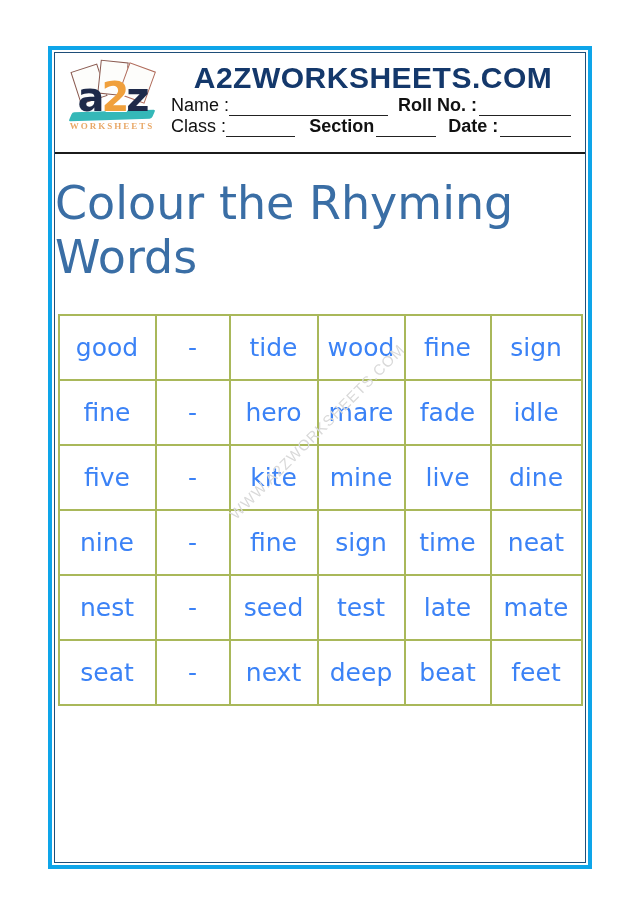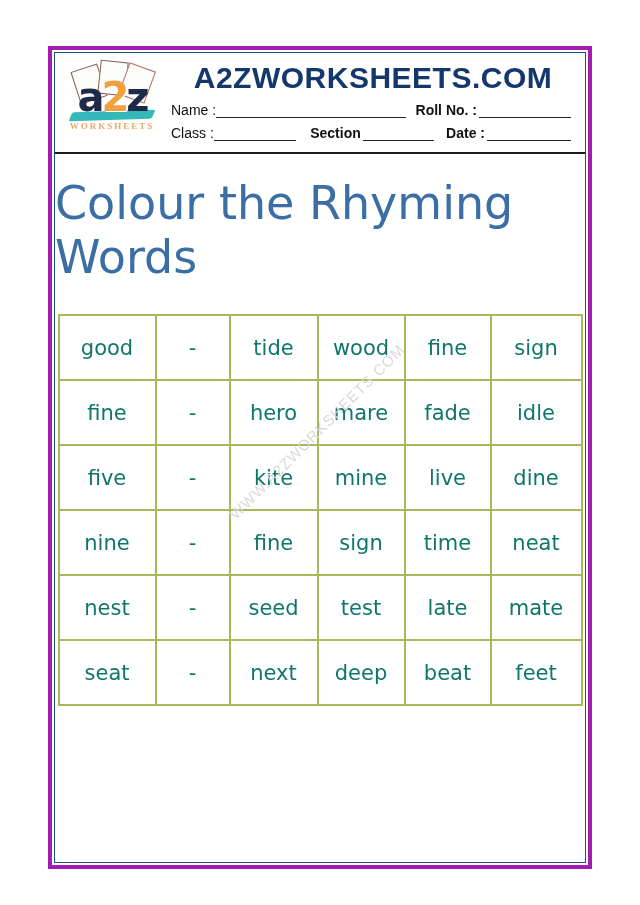--- a/index.html
+++ b/index.html
@@ -3,21 +3,21 @@
 <meta charset="utf-8">
 <style>
   html,body{margin:0;padding:0;}
   body{
     width:640px;height:905px;position:relative;background:#ffffff;
     font-family:"Liberation Sans",sans-serif;overflow:hidden;
   }
   
   .frame{
     position:absolute;left:48px;top:46px;width:544px;height:823px;
-    border:4px solid #a21caf;box-sizing:border-box;background:#ffffff;
+    border:4px solid #0ea5e9;box-sizing:border-box;background:#ffffff;
   }
   .frame-inner{
     position:absolute;left:2px;top:2px;right:2px;bottom:2px;
     border:1px solid #1F4E79;background:#ffffff;
   }
   
   .header{
     position:relative;height:95px;border-bottom:2px solid #1b1b1b;
     padding:4px 10px 0 10px;
   }
@@ -45,22 +45,22 @@
     position:absolute;left:0;top:62px;width:102px;text-align:center;
     font-family:"Liberation Serif",serif;font-weight:bold;font-size:9px;
     letter-spacing:2px;color:#E8A867;
   }
   .header-right{margin-left:106px;padding-top:4px;}
   .site-title{
     text-align:center;font-size:30px;font-weight:bold;color:#14386B;
     letter-spacing:0.5px;font-family:"Liberation Sans",sans-serif;
   }
   .field-row{
-    display:flex;align-items:flex-end;font-size:14px;color:#111;
-    margin-top:7px;padding-right:4px;
+    display:flex;align-items:flex-end;font-size:18px;color:#111;
+    padding-right:4px;
   }
   .field-label{white-space:nowrap;}
   .blank{
     display:inline-block;border-bottom:1.3px solid #222;height:13px;
   }
   .blank.name{flex:1;margin-right:10px;}
   .blank.roll{width:92px;}
   .blank.class{width:104px;margin-right:14px;}
   .blank.section{width:90px;margin-right:12px;}
   .blank.date{width:106px;}
@@ -70,21 +70,21 @@
     margin:22px 0 0 0;text-align:left;
     font-family:"DejaVu Sans",sans-serif;font-weight:normal;
     font-size:46px;color:#3A6EA5;letter-spacing:0px;
   }
   
   table.rhyme{
     border-collapse:collapse;margin:30px auto 0 auto;table-layout:fixed;
   }
   table.rhyme td{
     border:2px solid #A9B85A;height:63px;text-align:center;vertical-align:middle;
-    font-family:"DejaVu Sans",sans-serif;font-size:21px;color:#0f766e;
+    font-family:"DejaVu Sans",sans-serif;font-size:25px;color:#3b82f6;
     background:#ffffff;padding:0 2px;
   }
   
   .watermark{
     position:absolute;left:142px;top:370px;width:240px;text-align:center;
     transform:rotate(-45deg);color:#d9d9d9;font-size:15px;letter-spacing:1px;
     font-family:"Liberation Sans",sans-serif;pointer-events:none;z-index:5;
   }
 </style>
 </head>

